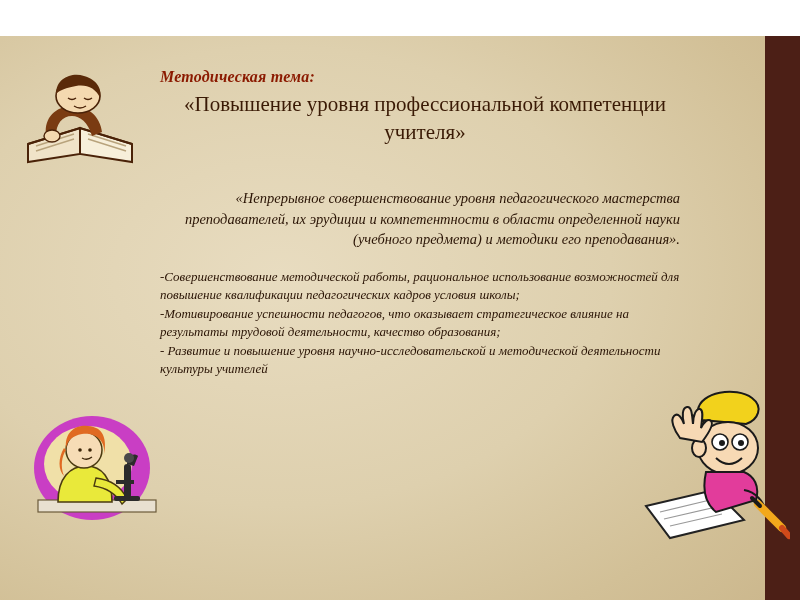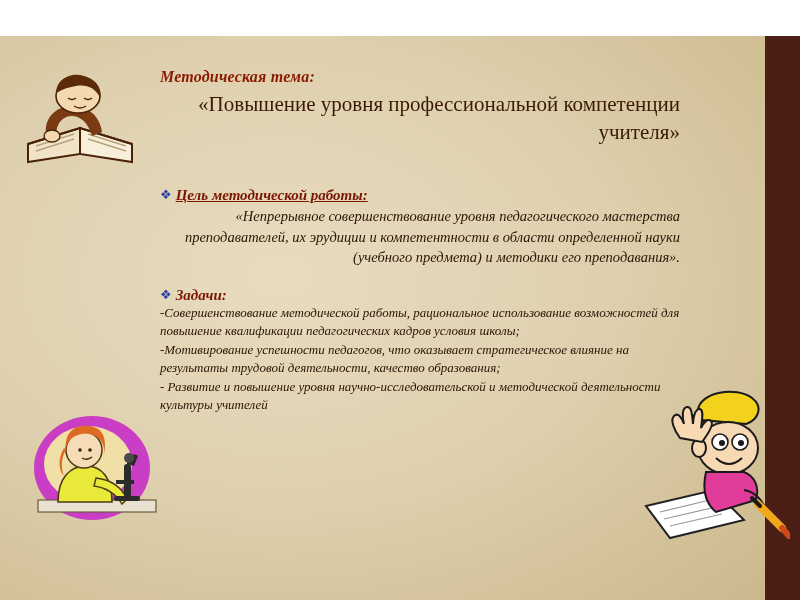--- a/index.html
+++ b/index.html
@@ -39,21 +39,21 @@
     font-weight: bold;
     font-style: italic;
     font-size: 16px;
     color: #8b1a00;
     letter-spacing: 0.2px;
   }
   .title-main {
     margin-top: 4px;
     font-size: 21px;
     color: #3a1a05;
-    text-align: right;
+    text-align: center;
     line-height: 1.35;
     padding-left: 10px;
   }
   
   .body-wrap {
     position: absolute;
     left: 160px;
     top: 150px;
     width: 520px;
     color: #2a1405;
@@ -189,32 +189,26 @@
   </div>
 
   <div class="title-wrap">
     <div class="title-kicker">Методическая тема:</div>
     <div class="title-main">«Повышение уровня профессиональной компетенции учителя»</div>
   </div>
 
   <div class="body-wrap">
 
     <div>
-      <div>
-        <span class="marker">❖</span><span class="bullet-head">Цель методической работы:</span>
-      </div>
       <p class="para">«Непрерывное совершенствование уровня педагогического мастерства преподавателей, их эрудиции и компетентности в области определенной науки (учебного предмета) и методики его преподавания».</p>
     </div>
 
     <div class="block-gap"></div>
 
     <div>
-      <div>
-        <span class="marker">❖</span><span class="bullet-head nounder">Задачи:</span>
-      </div>
       <p class="task-line">-Совершенствование методической работы, рациональное использование возможностей для повышение квалификации педагогических кадров условия школы;</p>
       <p class="task-line">-Мотивирование успешности педагогов, что оказывает стратегическое влияние на результаты трудовой деятельности, качество образования;</p>
       <p class="task-line">- Развитие и повышение уровня научно-исследовательской и методической деятельности культуры учителей</p>
     </div>
 
   </div>
 
   <div class="art-micro">
     <svg width="135" height="135" viewBox="0 0 135 135" xmlns="http://www.w3.org/2000/svg">
       <ellipse cx="62" cy="64" rx="58" ry="52" fill="#c93ec4"></ellipse>

